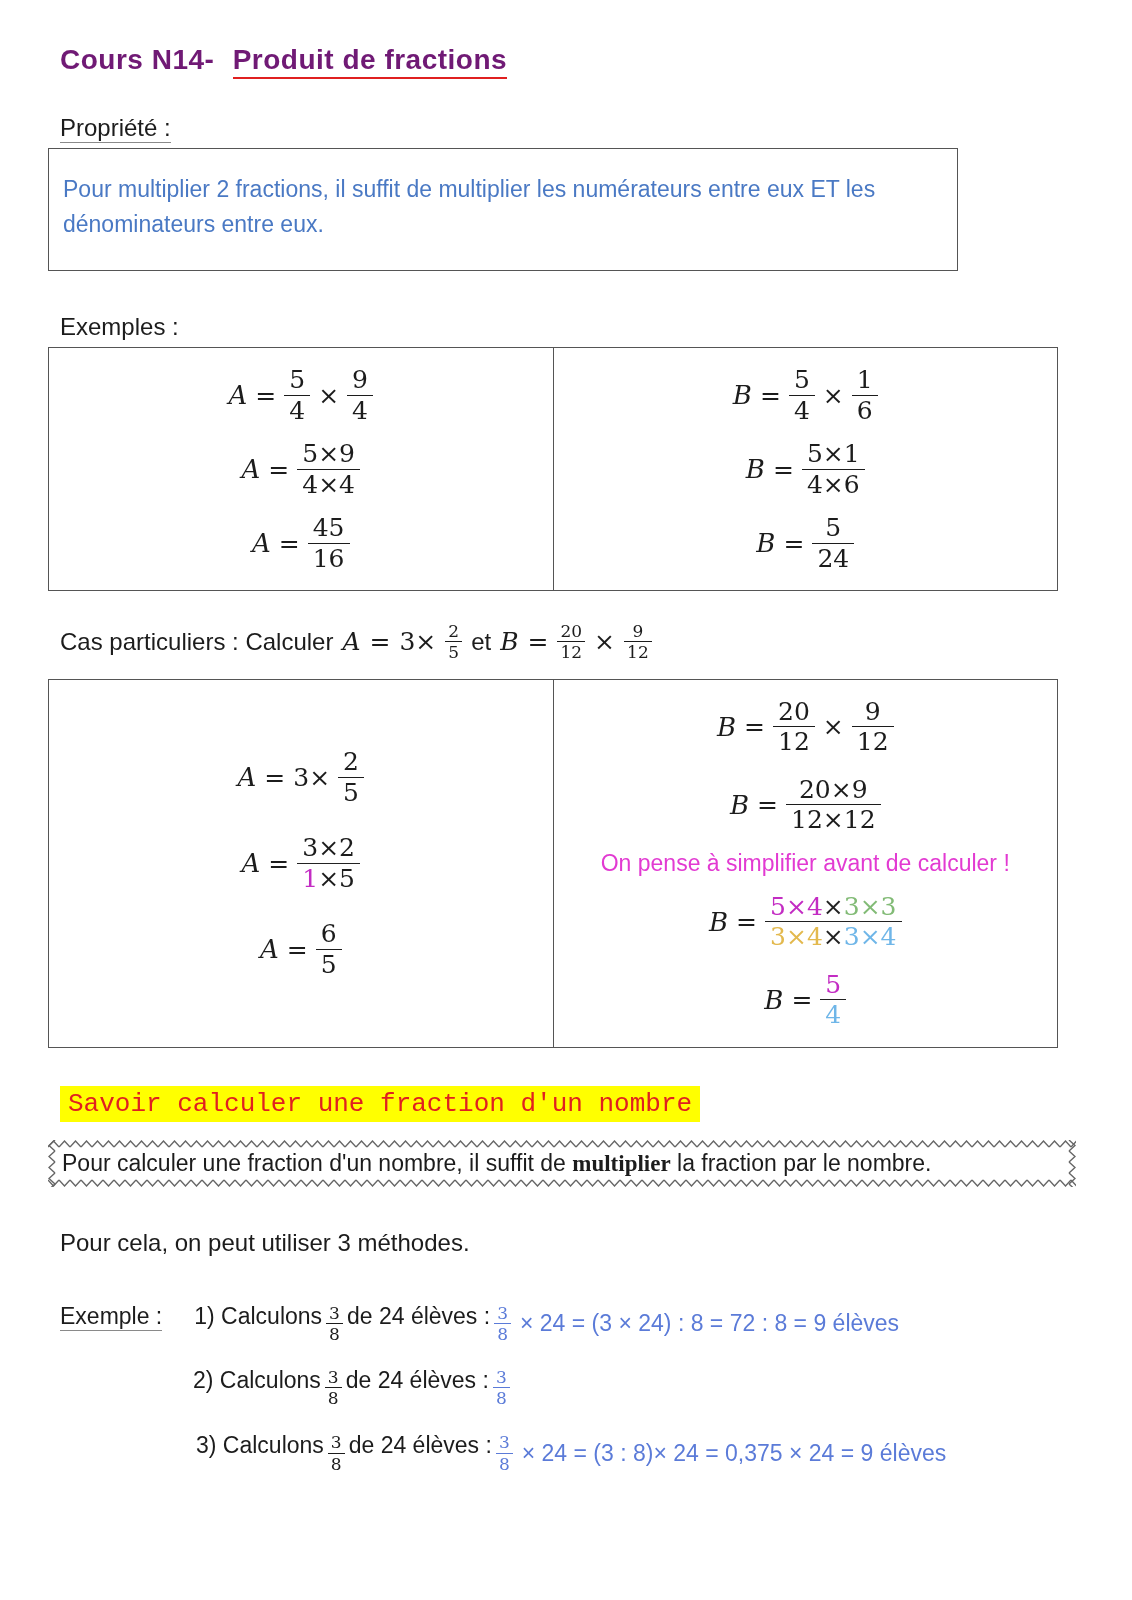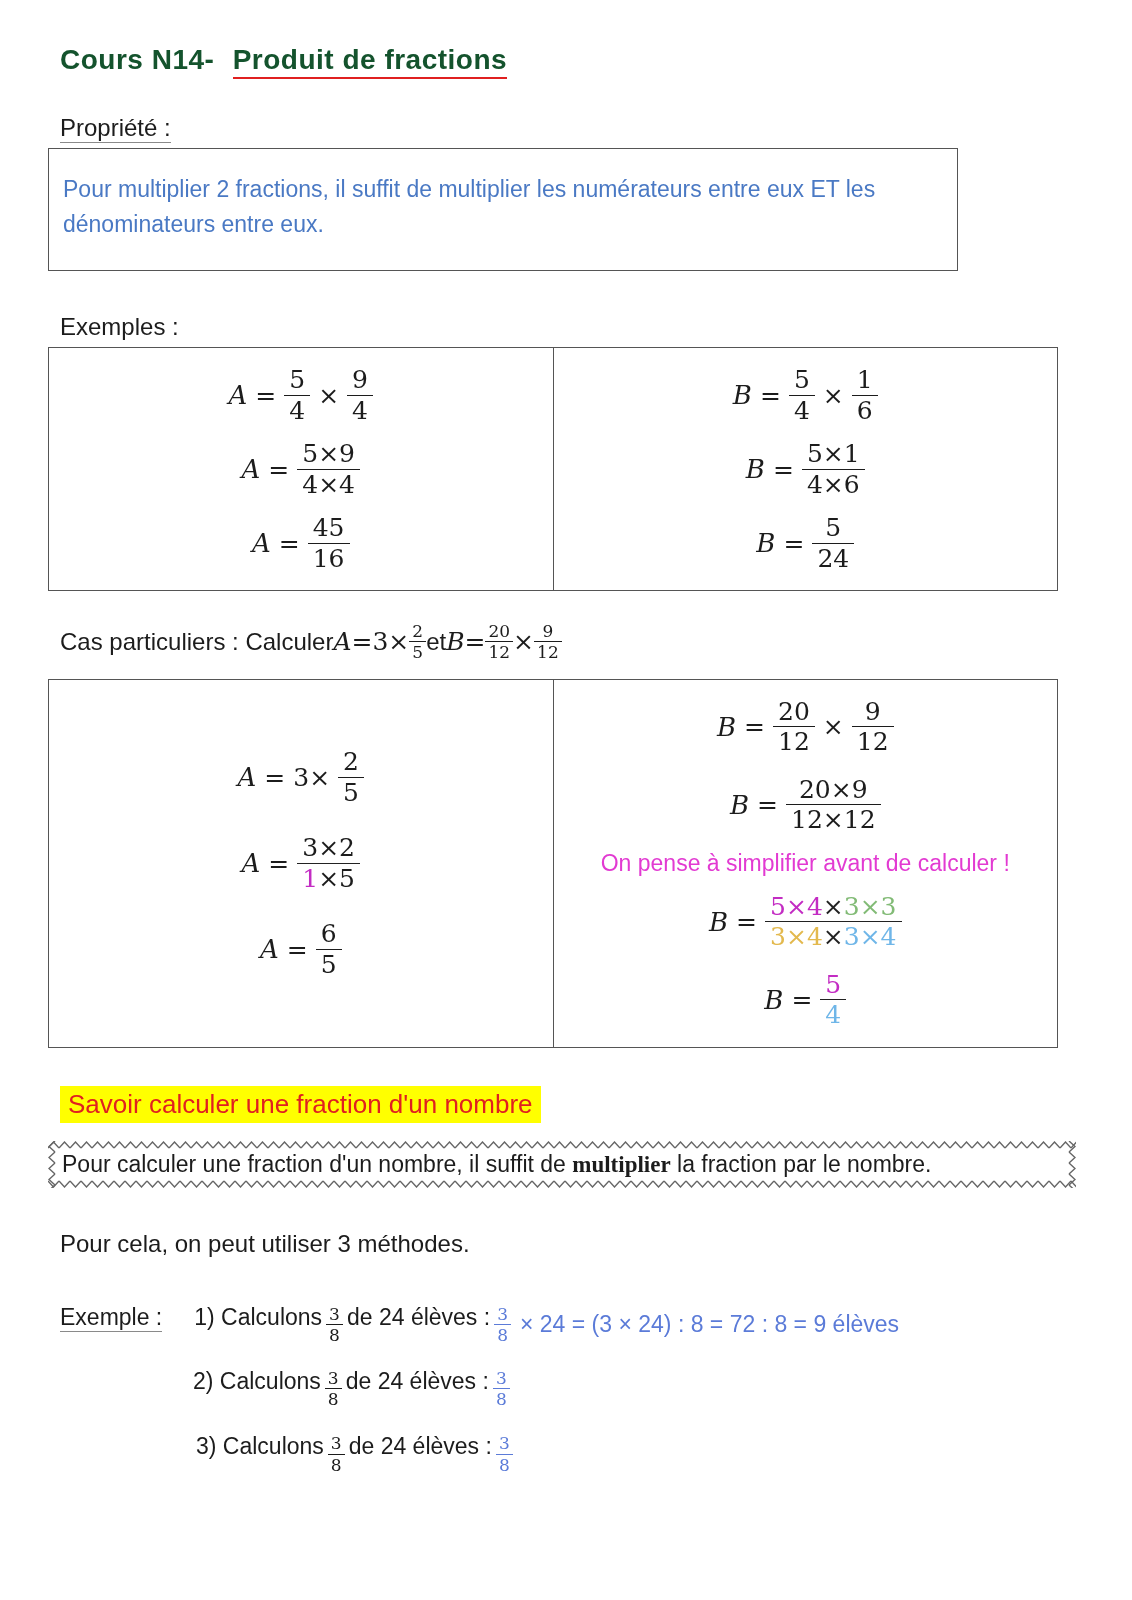--- a/index.html
+++ b/index.html
@@ -1,20 +1,20 @@
 <!DOCTYPE html>
 <html><head>
 <meta charset="utf-8">
 <style>
   html,body{margin:0;padding:0;background:#ffffff;}
   .page{position:relative;width:1132px;height:1600px;background:#fff;box-sizing:border-box;
         padding:44px 0 0 48px;font-family:"Liberation Sans",sans-serif;color:#1c1c1c;overflow:hidden;}
 
   
-  .title{font-size:28px;font-weight:bold;color:#14532d;margin:0 0 38px 12px;letter-spacing:.5px;}
+  .title{font-size:28px;font-weight:bold;color:#701a75;margin:0 0 38px 12px;letter-spacing:.5px;}
   .title .tp{margin-right:10px;}
   .title .tm{border-bottom:2.5px solid #e02020;padding-bottom:2px;}
 
   .label{font-size:24px;margin:0 0 6px 12px;}
   .ul{border-bottom:1.6px solid #8a8a8a;padding-bottom:1px;}
 
   
   .prop-box{width:880px;min-height:72px;border:1.6px solid #555;padding:23px 14px 26px 14px;
             font-size:23px;line-height:1.5;color:#4a79c4;}
 
@@ -36,27 +36,27 @@
   .frac.sm .n,.frac.sm .d{line-height:1.2;padding:0 3px;}
 
   
   .c-magenta{color:#c32cc3;}
   .c-green{color:#82bb76;}
   .c-gold{color:#e3b94e;}
   .c-sky{color:#6fb6e8;}
   .c-dark{color:#222;}
 
   
-  .cas-line{display:flex;align-items:center;gap:0;font-size:24px;margin:30px 0 16px 12px;}
+  .cas-line{display:flex;align-items:center;gap:9px;font-size:24px;margin:30px 0 16px 12px;}
   .cas-line .mathbit{font-family:"DejaVu Serif",serif;font-size:25px;}
   .note-magenta{font-size:23px;color:#e23ad2;text-align:center;margin:4px 0;}
 
   
   .hl-title{display:inline-block;margin:38px 0 0 12px;padding:3px 8px;background:#ffff00;
-            color:#e02020;font-size:26px;}
+            color:#e02020;font-size:26px;font-family:Liberation Mono, monospace;}
   .wavy-box{position:relative;width:1014px;margin-top:18px;padding:10px 0 10px 14px;font-size:23px;}
   .wavy-box b{font-weight:bold;font-family:Liberation Serif, serif;}
   .zz{position:absolute;display:block;}
   .zz-top{top:0;left:0;width:100%;height:8px;}
   .zz-bottom{bottom:0;left:0;width:100%;height:8px;}
   .zz-left{top:0;left:0;width:8px;height:100%;}
   .zz-right{top:0;right:0;width:8px;height:100%;}
 
   .methods-intro{font-size:24px;margin:42px 0 0 12px;}
 
@@ -345,16 +345,17 @@
     <span class="frac sm">
         <span class="n">3</span>
         <span class="d">8</span>
       </span>
     <span>de 24 élèves :</span>
     <span class="blue-math">
       <span class="frac sm blue">
           <span class="n">3</span>
           <span class="d">8</span>
         </span>
+      <span>× 24 = (3 : 8)× 24 = 0,375 × 24 = 9 élèves</span>
     </span>
   </div>
 
 </div>
 
 </body></html>

